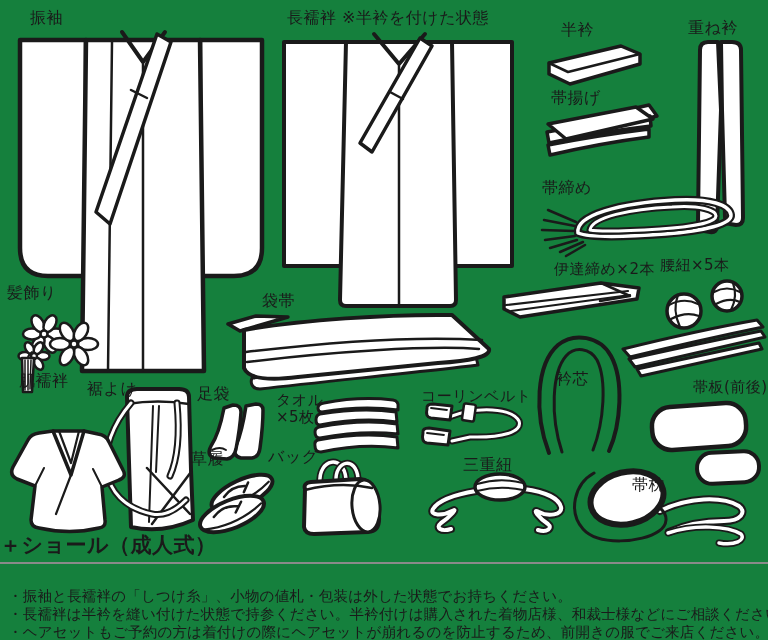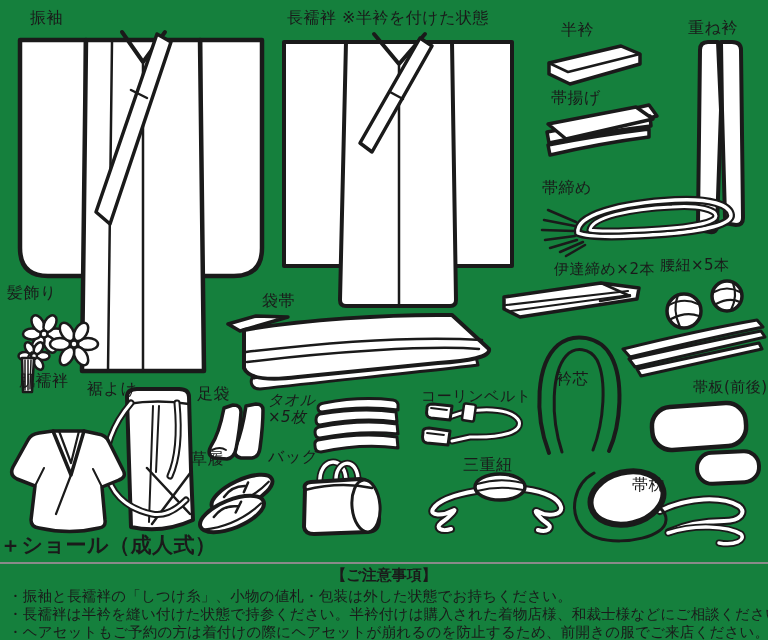--- a/index.html
+++ b/index.html
@@ -253,33 +253,32 @@
 <div class="label" style="left:561px;top:21px;">半衿</div>
 <div class="label" style="left:688px;top:19px;">重ね衿</div>
 <div class="label" style="left:551px;top:89px;">帯揚げ</div>
 <div class="label" style="left:542px;top:179px;">帯締め</div>
 <div class="label small" style="left:554px;top:261px;">伊達締め×2本</div>
 <div class="label small" style="left:660px;top:257px;">腰紐×5本</div>
 <div class="label" style="left:7px;top:284px;">髪飾り</div>
 <div class="label" style="left:262px;top:292px;">袋帯</div>
 <div class="label" style="left:87px;top:380px;">裾よけ</div>
 <div class="label" style="left:197px;top:385px;">足袋</div>
-<div class="label small" style="left:268px;top:392px;font-style:italic;">
+<div class="label small" style="left:276px;top:392px;">
   <div>タオル</div>
   <div>×5枚</div>
 </div>
 <div class="label small" style="left:421px;top:388px;">コーリンベルト</div>
 <div class="label" style="left:556px;top:370px;">衿芯</div>
 <div class="label small" style="left:693px;top:379px;">帯板(前後)</div>
 <div class="label" style="left:19px;top:372px;">肌襦袢</div>
 <div class="label" style="left:191px;top:450px;">草履</div>
 <div class="label" style="left:268px;top:448px;">バッグ</div>
 <div class="label" style="left:463px;top:456px;">三重紐</div>
 <div class="label" style="left:632px;top:448px;margin-top:28px;">帯枕</div>
 <div class="label bold" style="left:0;top:533px;font-size:21px;">＋ショール（成人式）</div>
 
 <div class="rule" style="top:562px;"></div>
-<div class="notes-heading">【ご注意事項】</div>
 <div class="note-line" style="top:587px;">・振袖と長襦袢の「しつけ糸」、小物の値札・包装は外した状態でお持ちください。</div>
 <div class="note-line" style="top:605px;">・長襦袢は半衿を縫い付けた状態で持参ください。半衿付けは購入された着物店様、和裁士様などにご相談ください。</div>
 <div class="note-line" style="top:623px;">・ヘアセットもご予約の方は着付けの際にヘアセットが崩れるのを防止するため、前開きの服でご来店ください。</div>
 
 </div>
 
 </body></html>

